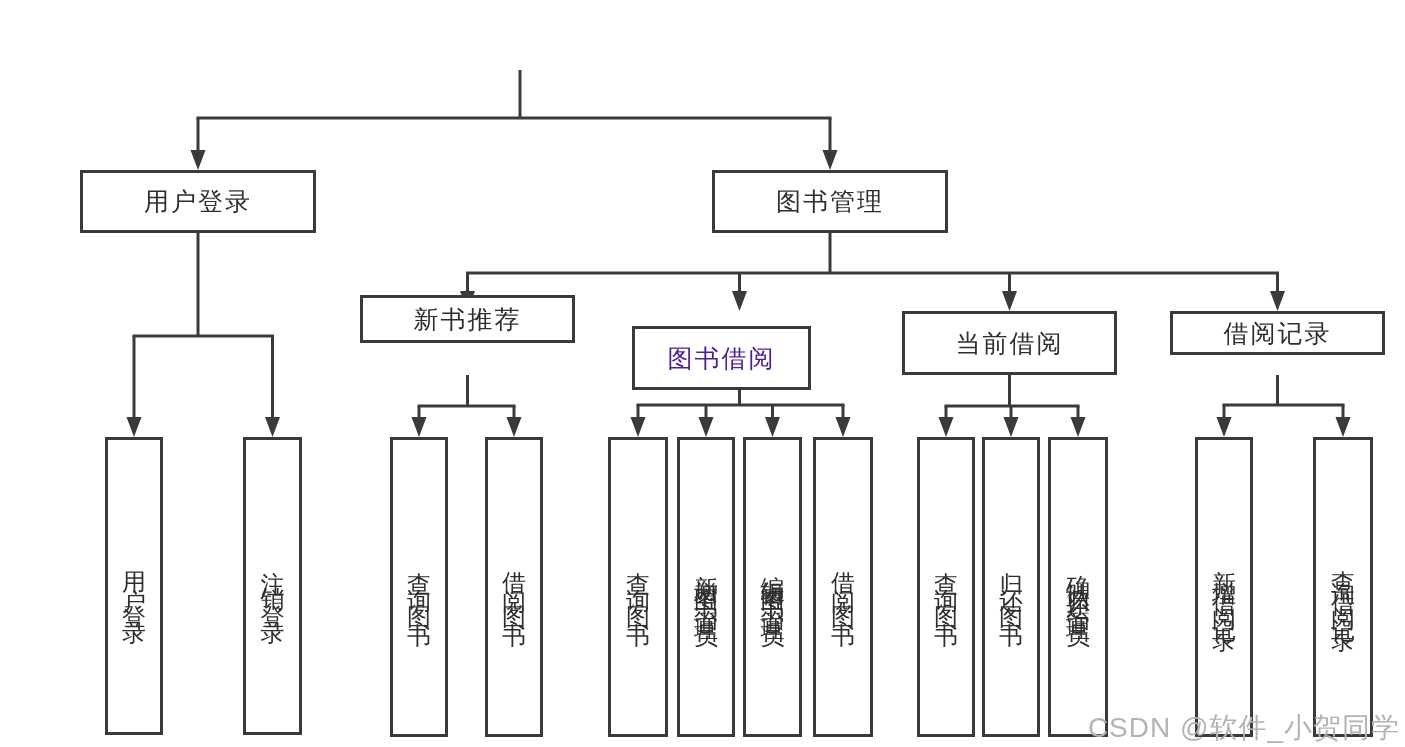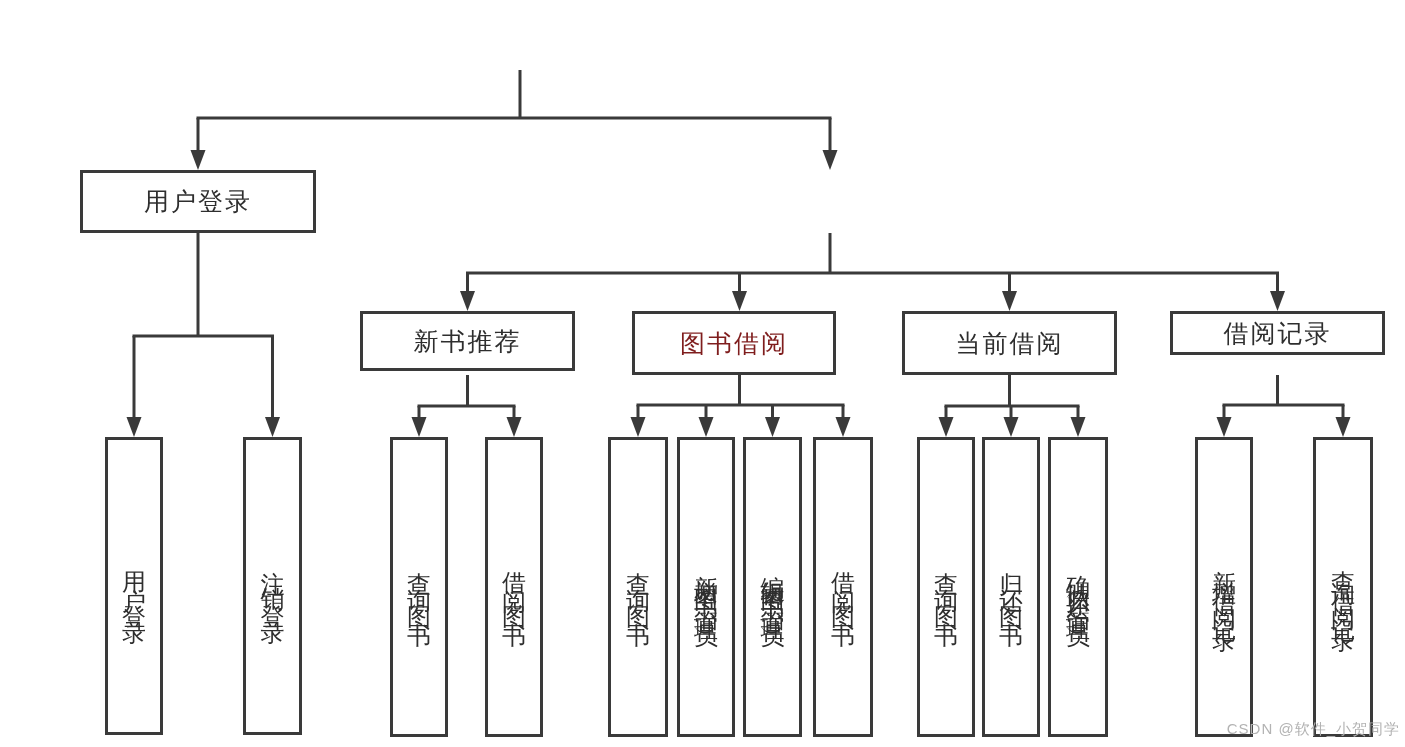--- a/index.html
+++ b/index.html
@@ -26,22 +26,22 @@
     white-space:nowrap;
   }
   .node.vert .label{
     font-size:24px;
     writing-mode:vertical-rl;
     text-orientation:mixed;
     line-height:1;
   }
   .watermark{
     position:absolute;
-    right:5px;bottom:8px;
-    font-size:15px;
+    right:5px;bottom:0;
+    font-size:28px;
     letter-spacing:1px;
     z-index:10;
     white-space:nowrap;
   }
 </style>
 </head>
 <body>
 
 <div class="canvas">
   <svg id="connectors" width="1405" height="747" viewBox="0 0 1405 747">
@@ -95,24 +95,27 @@
       <line x1="1222.5" y1="405" x2="1344.5" y2="405" stroke="#3a3a3a" stroke-width="3"></line>
       <line x1="1224" y1="405" x2="1224" y2="419" stroke="#3a3a3a" stroke-width="3"></line>
       <polygon points="1216.5,417 1231.5,417 1224,437" fill="#3a3a3a"></polygon>
       <line x1="1343" y1="405" x2="1343" y2="419" stroke="#3a3a3a" stroke-width="3"></line>
       <polygon points="1335.5,417 1350.5,417 1343,437" fill="#3a3a3a"></polygon>
     </svg>
   <div id="nodes">
       <div class="node horiz" style="left: 80px; top: 170px; width: 236px; height: 63px; border-color: rgb(58, 58, 58); color: rgb(46, 46, 46);">
         <span class="label">用户登录</span>
       </div>
-      <div class="node horiz" style="left: 360px; top: 311px; width: 215px; height: 60px; border-color: rgb(58, 58, 58); color: rgb(46, 46, 46);">
+      <div class="node horiz" style="left: 712px; top: 170px; width: 236px; height: 63px; border-color: rgb(58, 58, 58); color: rgb(46, 46, 46);">
+        <span class="label">图书管理</span>
+      </div>
+      <div class="node horiz" style="left: 360px; top: 295px; width: 215px; height: 48px; border-color: rgb(58, 58, 58); color: rgb(46, 46, 46);">
         <span class="label">新书推荐</span>
       </div>
-      <div class="node horiz" style="left: 632px; top: 311px; width: 204px; height: 64px; border-color: rgb(58, 58, 58); color: #7f1d1d;">
+      <div class="node horiz" style="left: 632px; top: 326px; width: 179px; height: 64px; border-color: rgb(58, 58, 58); color: #4c1d95;">
         <span class="label">图书借阅</span>
       </div>
       <div class="node horiz" style="left: 902px; top: 311px; width: 215px; height: 64px; border-color: rgb(58, 58, 58); color: rgb(46, 46, 46); justify-content: center;">
         <span class="label">当前借阅</span>
       </div>
       <div class="node horiz" style="left: 1170px; top: 311px; width: 215px; height: 44px; border-color: rgb(58, 58, 58); color: rgb(46, 46, 46);">
         <span class="label">借阅记录</span>
       </div>
       <div class="node vert" style="left: 105px; top: 437px; width: 58px; height: 298px; border-color: rgb(58, 58, 58); color: rgb(46, 46, 46);">
         <span class="label" style="letter-spacing: 17px;">用户登录</span>

